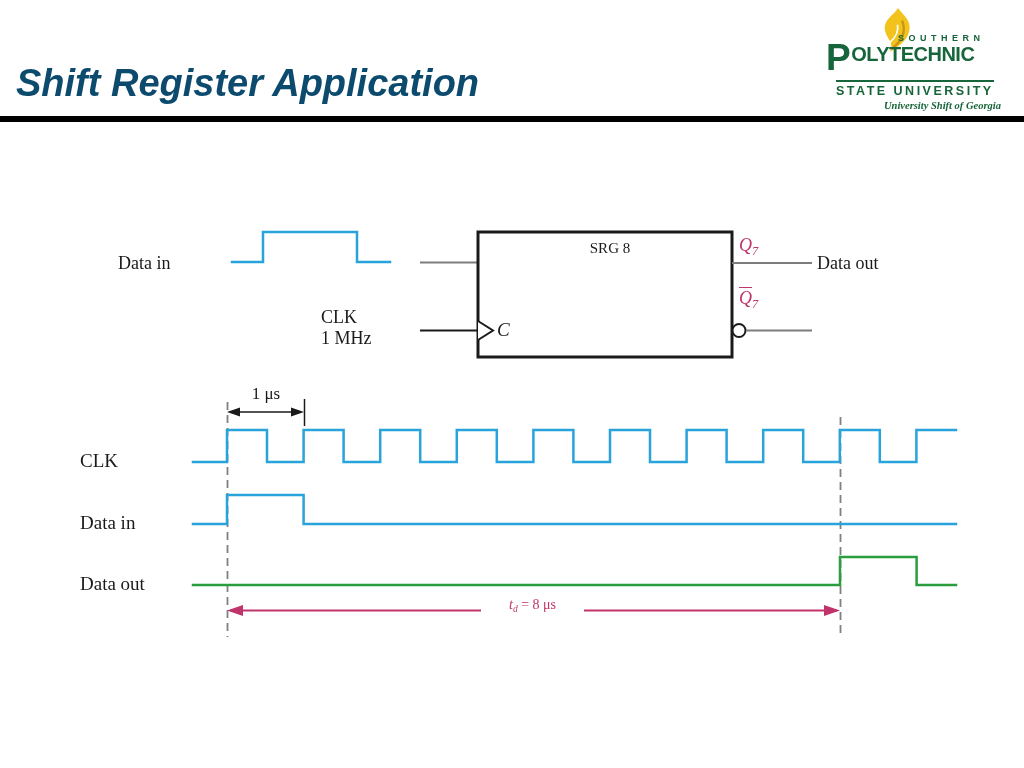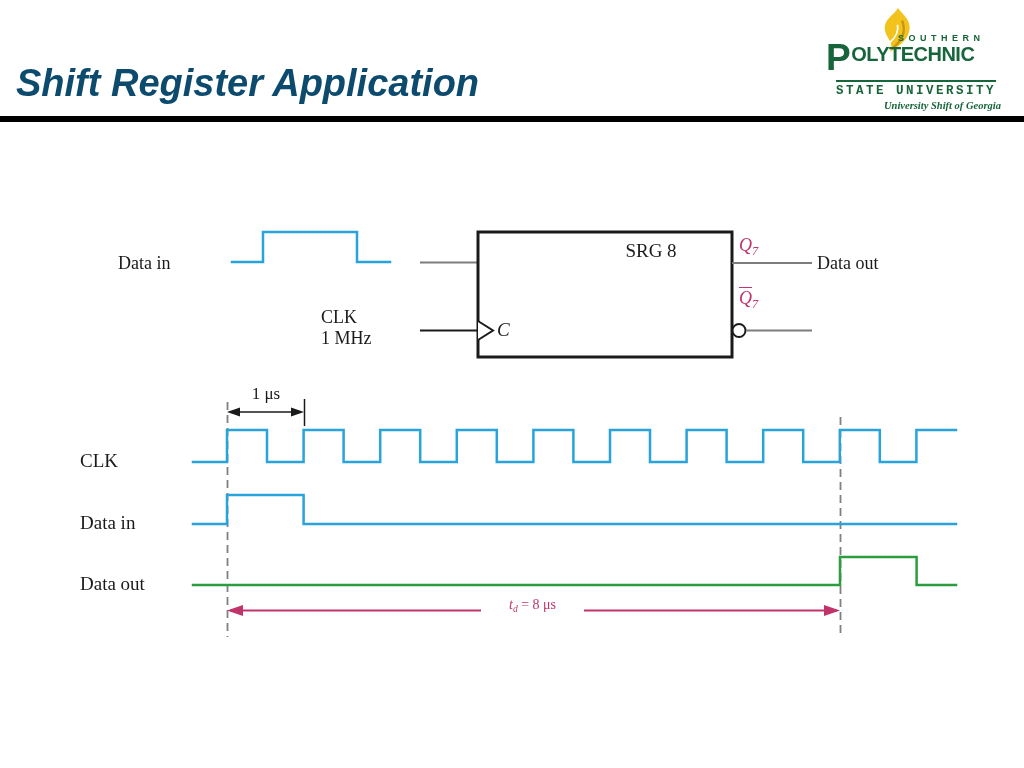--- a/index.html
+++ b/index.html
@@ -12,21 +12,21 @@
   .title-rule{position:absolute;top:116px;left:0;width:1024px;height:6px;background:#000;}
 
   
   .logo{position:absolute;left:822px;top:6px;width:196px;height:110px;}
   .logo .flame{position:absolute;left:60px;top:2px;width:32px;height:44px;}
   .logo .southern{position:absolute;left:76px;top:27px;font-family:"Liberation Sans",sans-serif;
          font-weight:bold;font-size:9px;letter-spacing:4.5px;white-space:nowrap;}
   .logo .poly{position:absolute;left:4px;top:38px;font-family:"Liberation Sans",sans-serif;
          font-weight:bold;font-size:20px;letter-spacing:-0.5px;line-height:1;white-space:nowrap;}
   .logo .poly::first-letter{float:left;font-size:37px;line-height:0.78;margin-right:1px;}
-  .logo .state{position:absolute;left:14px;top:74px;font-family:Liberation Mono, monospace;
+  .logo .state{position:absolute;left:14px;top:74px;font-family:Liberation Sans, sans-serif;
          font-weight:bold;font-size:12.5px;letter-spacing:2.5px;white-space:nowrap;
          border-top:2px solid #17653a;padding-top:2px;}
   .logo .tagline{position:absolute;left:62px;top:94px;font-family:"Liberation Serif",serif;
          font-weight:bold;font-style:italic;font-size:10.5px;white-space:nowrap;}
 
   
   .gfx{position:absolute;left:0;top:0;}
   .wave{fill:none;stroke-width:2.5;stroke-linejoin:miter;stroke-linecap:square;}
   .gline{stroke:#7d7d7d;stroke-width:2;}
   .blk{stroke:#1a1a1a;}
@@ -35,21 +35,21 @@
 
   
   .dlbl{position:absolute;font-size:18px;white-space:nowrap;}
   .r{}
   .c{text-align:center;}
   .it{font-style:italic;}
   sub{font-size:0.68em;vertical-align:-0.3em;line-height:0;}
   .ov{display:inline-block;border-top:1.6px solid currentColor;padding-top:1px;line-height:1.05;}
   .lbl-block-datain{left:118px;top:253px;width:100px;}
   .lbl-block-clk{left:321px;top:307px;width:92px;line-height:21px;}
-  .lbl-srg8{left:478px;top:240px;width:264px;font-size:19px;margin-left:41px;}
+  .lbl-srg8{left:478px;top:240px;width:264px;font-size:15px;}
   .lbl-cpin{left:497px;top:319px;font-size:19px;font-style:italic;}
   .lbl-q7{left:739px;top:235px;font-style:italic;}
   .lbl-qbar7{left:739px;top:287px;font-style:italic;}
   .lbl-block-dataout{left:817px;top:253px;}
   .lbl-row-clk{left:80px;top:450px;width:105px;font-size:19px;}
   .lbl-row-datain{left:80px;top:512px;width:105px;font-size:19px;}
   .lbl-row-dataout{left:80px;top:573px;width:105px;font-size:19px;}
   .lbl-1us{left:216px;top:384px;width:100px;font-size:17px;}
   .lbl-td{left:465px;top:597px;width:135px;font-size:14px;}
 </style>

